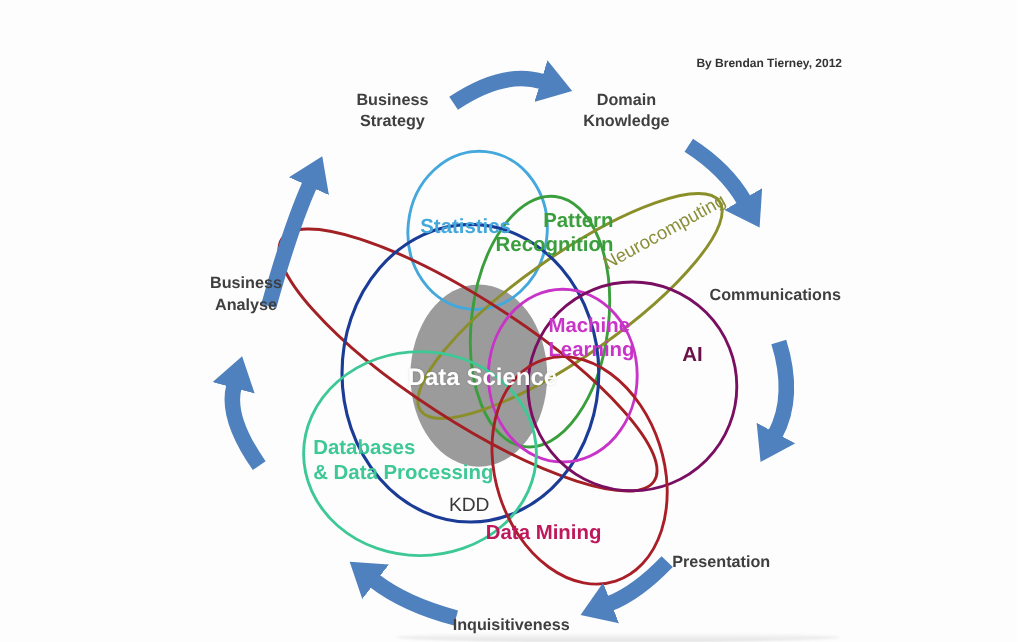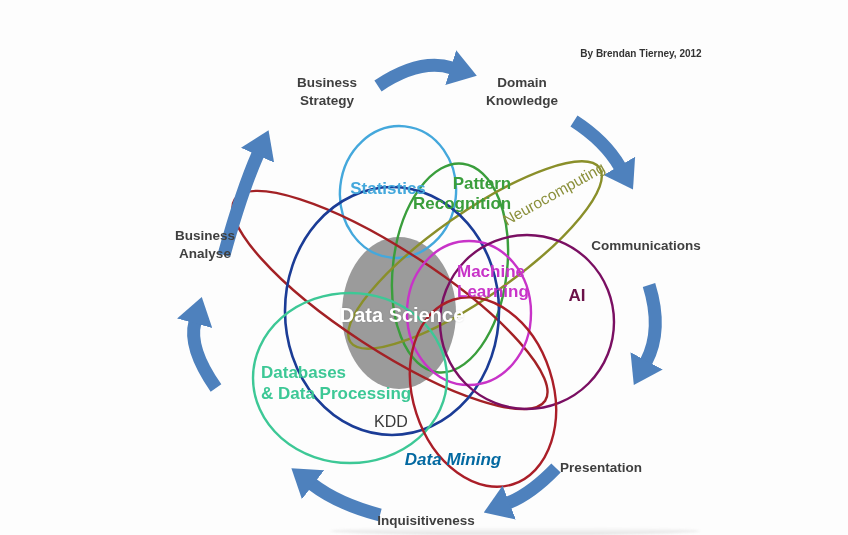--- a/index.html
+++ b/index.html
@@ -26,21 +26,21 @@
   .disc{font-size:17px;font-weight:600;}
   .statistics{left:388px;top:156px;color:#44A8DC;white-space:nowrap;margin-top:33px;}
   .pattern{left:413px;top:174px;color:#3A9E3C;line-height:20px;text-align:right;}
   .neuro{left:554px;top:194px;color:#8A8F3A;font-size:15.5px;transform:translate(-50%,-50%) rotate(-29deg);white-space:nowrap;}
   .visual{left:288px;top:223px;color:#A32125;font-weight:700;white-space:nowrap;}
   .ml{left:457px;top:262px;color:#C833C8;line-height:20px;text-align:left;}
   .ai{left:577px;top:296px;color:#6B1148;white-space:nowrap;}
   .ds{left:402px;top:315px;color:#fff;font-size:20px;font-weight:700;white-space:nowrap;text-shadow:0 0 2px rgba(0,0,0,.15);}
   .db{left:261px;top:362px;color:#3DC896;line-height:21px;text-align:left;}
   .kdd{left:391px;top:411px;color:#3A3A3A;font-size:16px;white-space:nowrap;margin-top:11px;}
-  .dm{left:453px;top:460px;color:#0369a1;font-weight:700;white-space:nowrap;font-style:italic;}
+  .dm{left:453px;top:444px;color:#be185d;font-weight:700;white-space:nowrap;}
   .bottom-shade{
     position:absolute;left:330px;top:527px;width:370px;height:8px;
     background:linear-gradient(to bottom,rgba(130,130,130,0),rgba(130,130,130,.22));
     border-radius:50%/60%;filter:blur(1px);
   }
 </style>
 </head>
 <body>
 
 <div id="stage">

